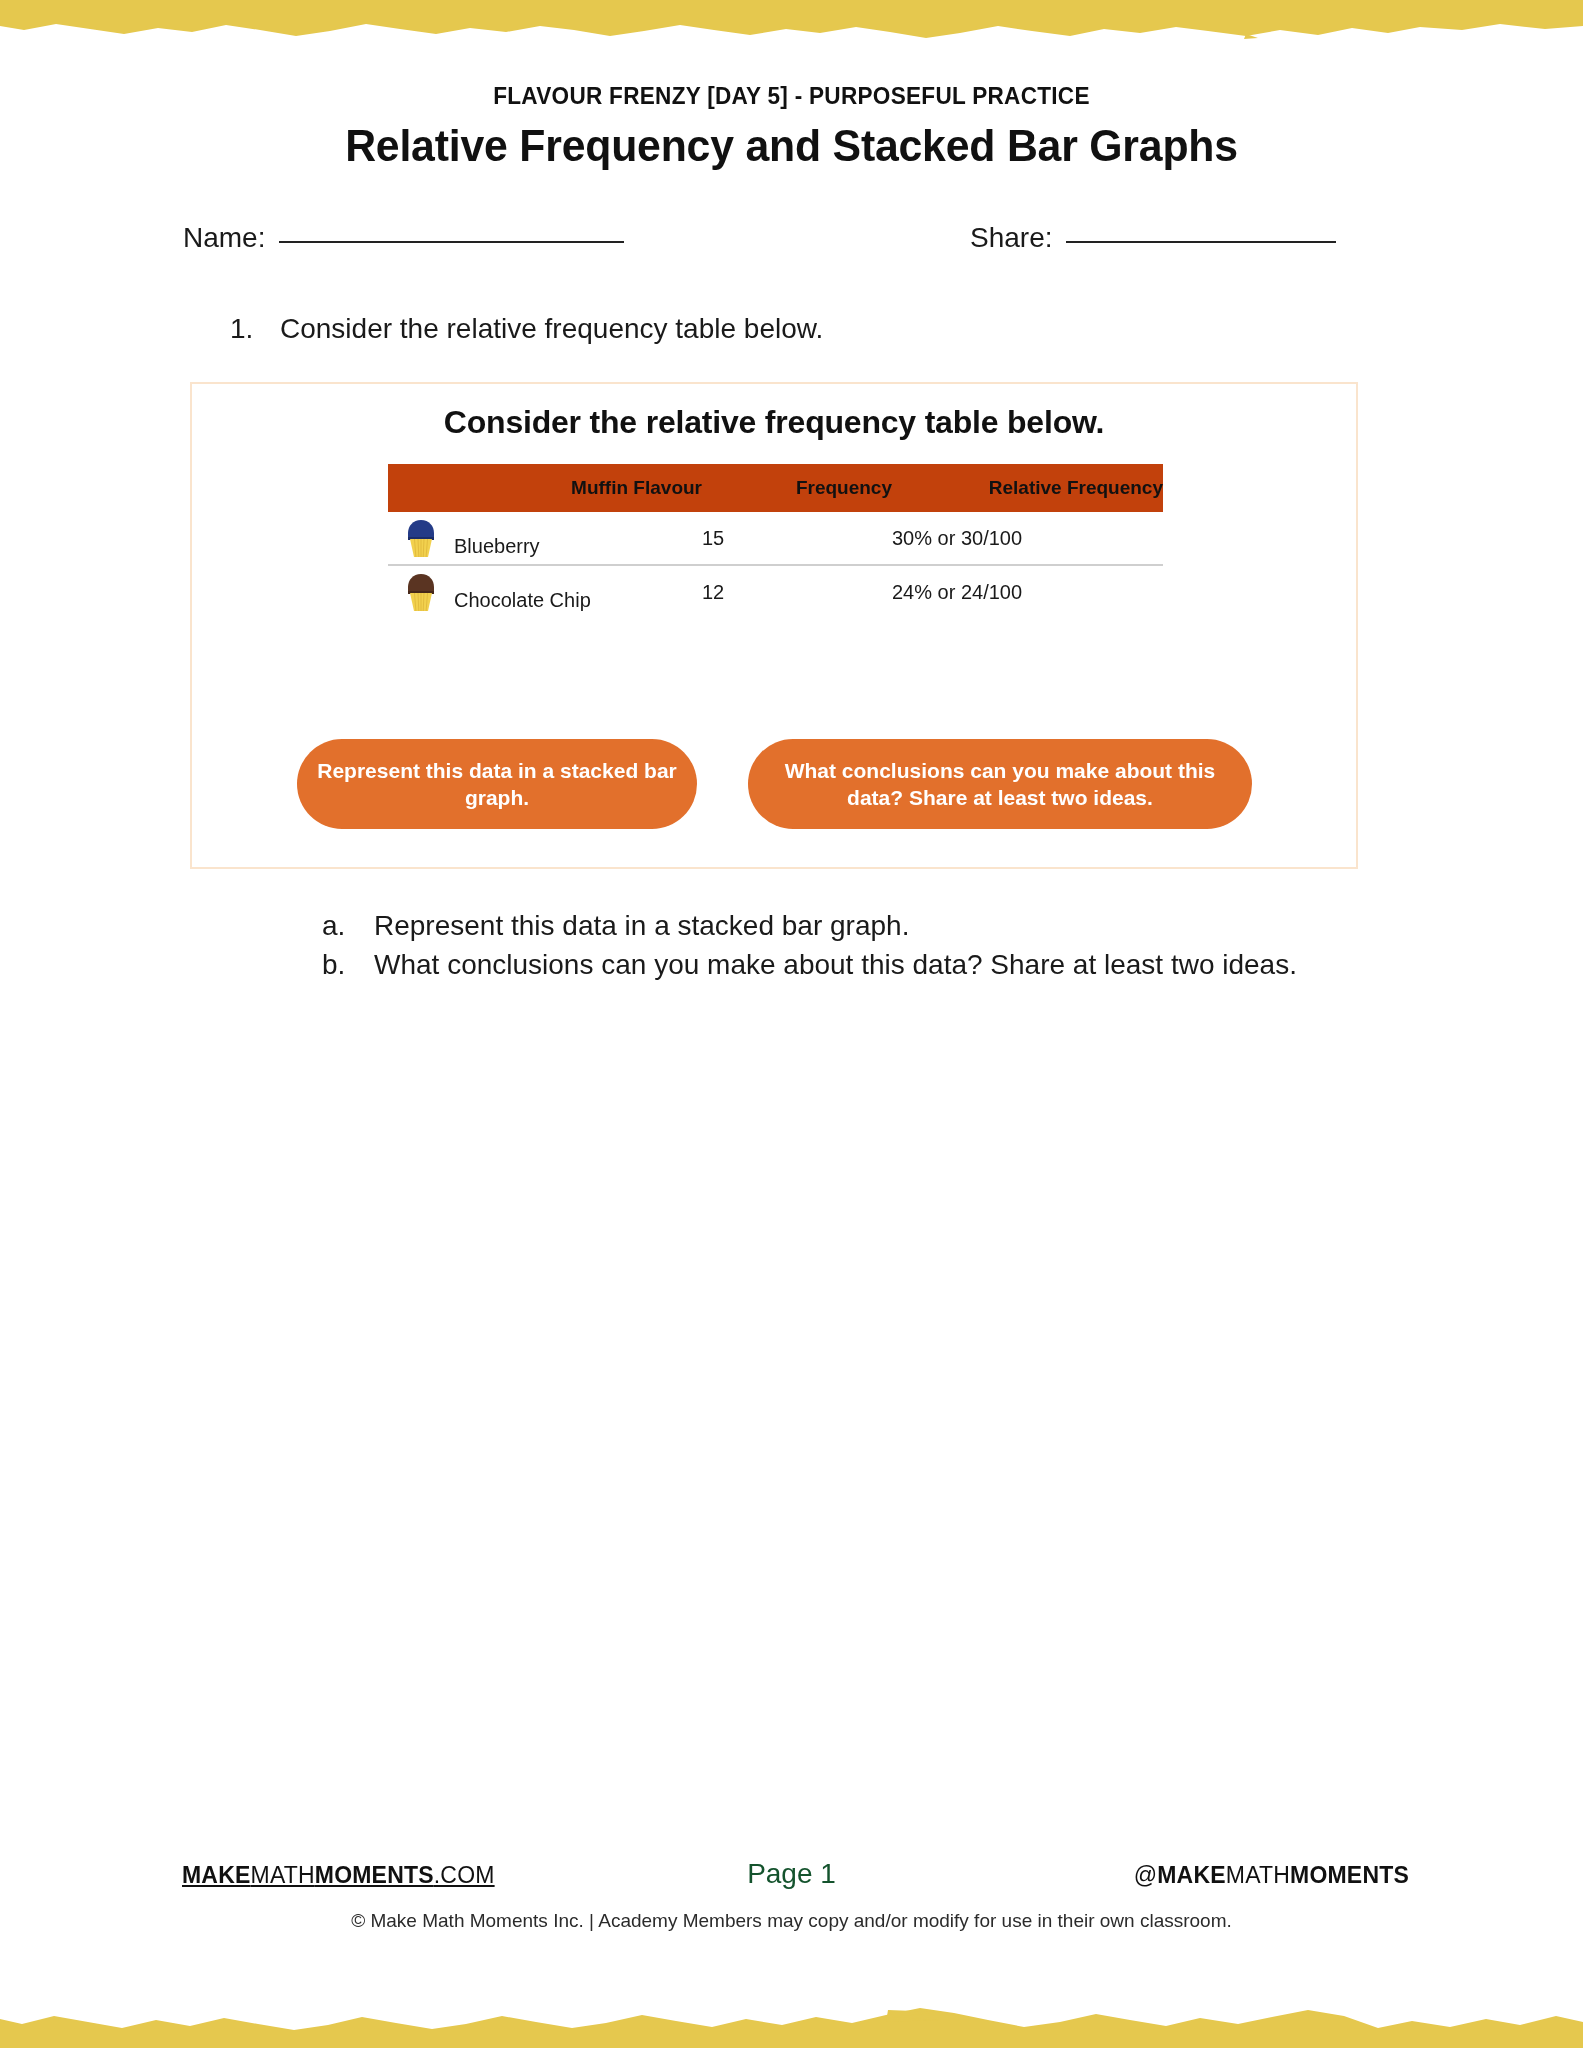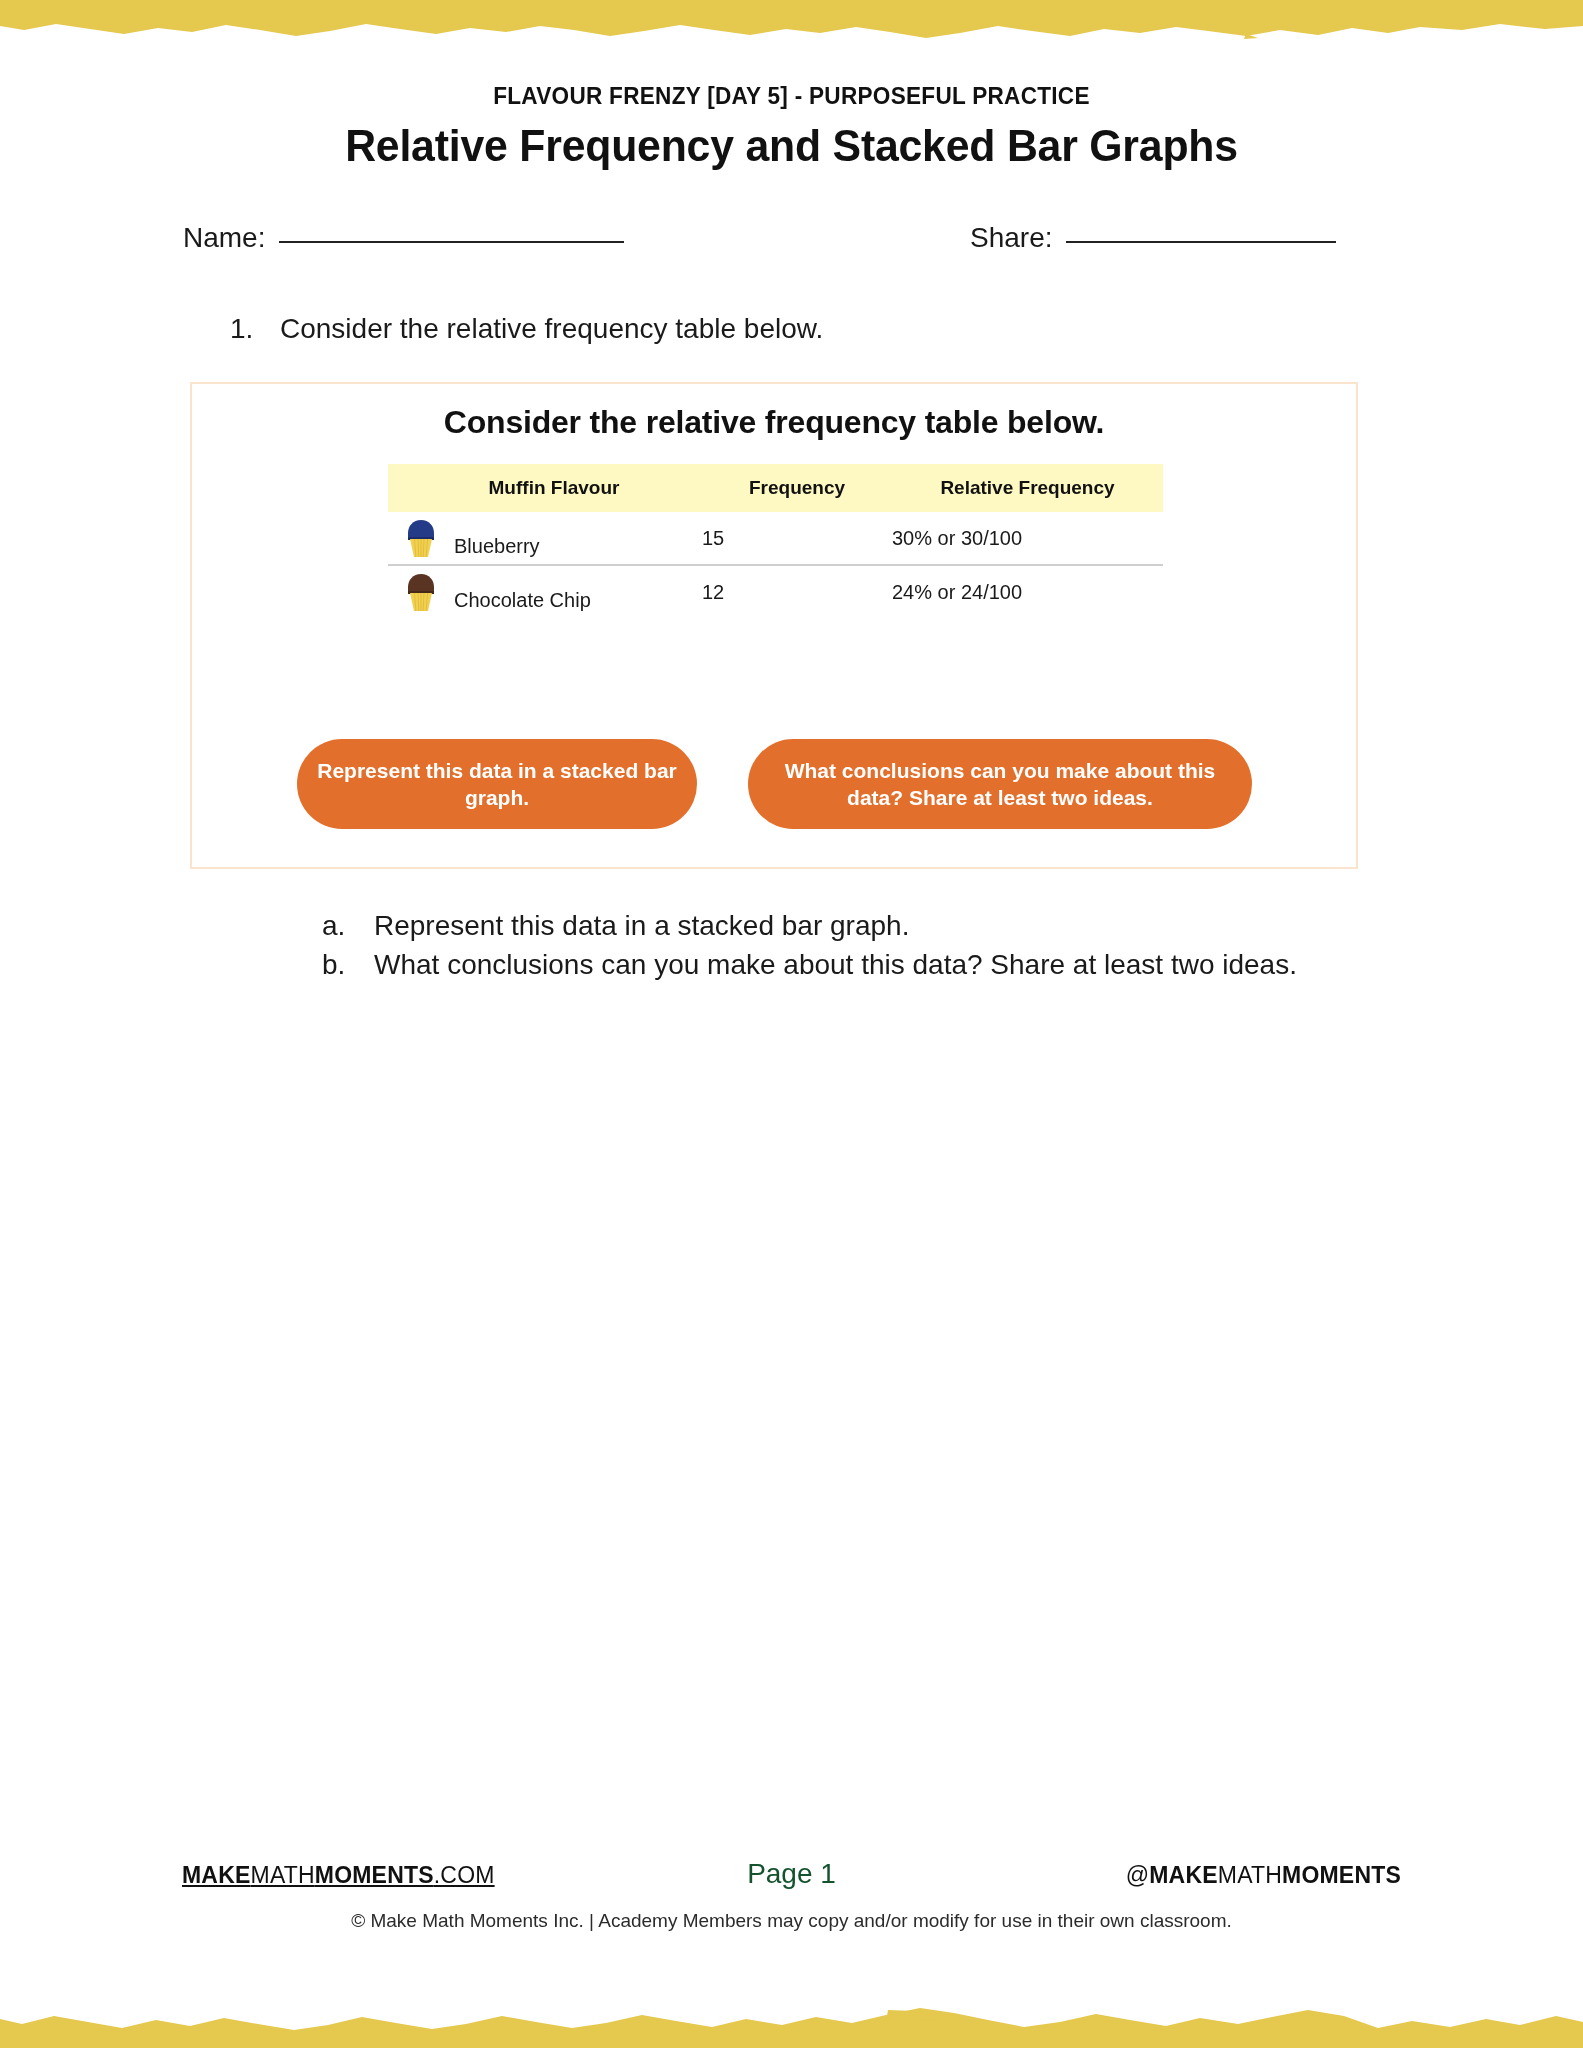--- a/index.html
+++ b/index.html
@@ -134,26 +134,26 @@
   
   .freq-table {
     position: absolute;
     top: 80px;
     left: 196px;
     width: 775px;
     border-collapse: collapse;
     table-layout: fixed;
   }
   .freq-table thead th {
-    background: #fef9c3;
+    background: #c2410c;
     font-family: "Liberation Sans Narrow", "Liberation Sans", sans-serif;
     font-weight: bold;
     font-size: 19px;
     color: #111111;
-    text-align: center;
+    text-align: right;
     padding: 12px 0 12px 0;
     height: 24px;
   }
   .freq-table thead th.c-flavour { padding-left: 18px; width: 296px; }
   .freq-table thead th.c-freq { width: 190px; }
   .freq-table thead th.c-rel { width: 271px; }
 
   .freq-table tbody td {
     font-family: "Liberation Sans Narrow", "Liberation Sans", sans-serif;
     font-size: 20px;
@@ -223,21 +223,21 @@
     left: 182px; top: 0;
     font-family: "Liberation Sans", sans-serif;
     font-size: 23px;
     letter-spacing: 0.2px;
     color: #111111;
     white-space: nowrap;
     text-decoration: underline;
   }
   .brand-right {
     position: absolute;
-    right: 182px; top: 0;
+    right: 174px; top: 0;
     font-family: "Liberation Sans", sans-serif;
     font-size: 23px;
     letter-spacing: 0.2px;
     color: #111111;
     white-space: nowrap;
   }
   .brand-left b, .brand-right b { font-weight: bold; }
   .brand-left span.light, .brand-right span.light { font-weight: normal; }
   .page-num {
     position: absolute;

